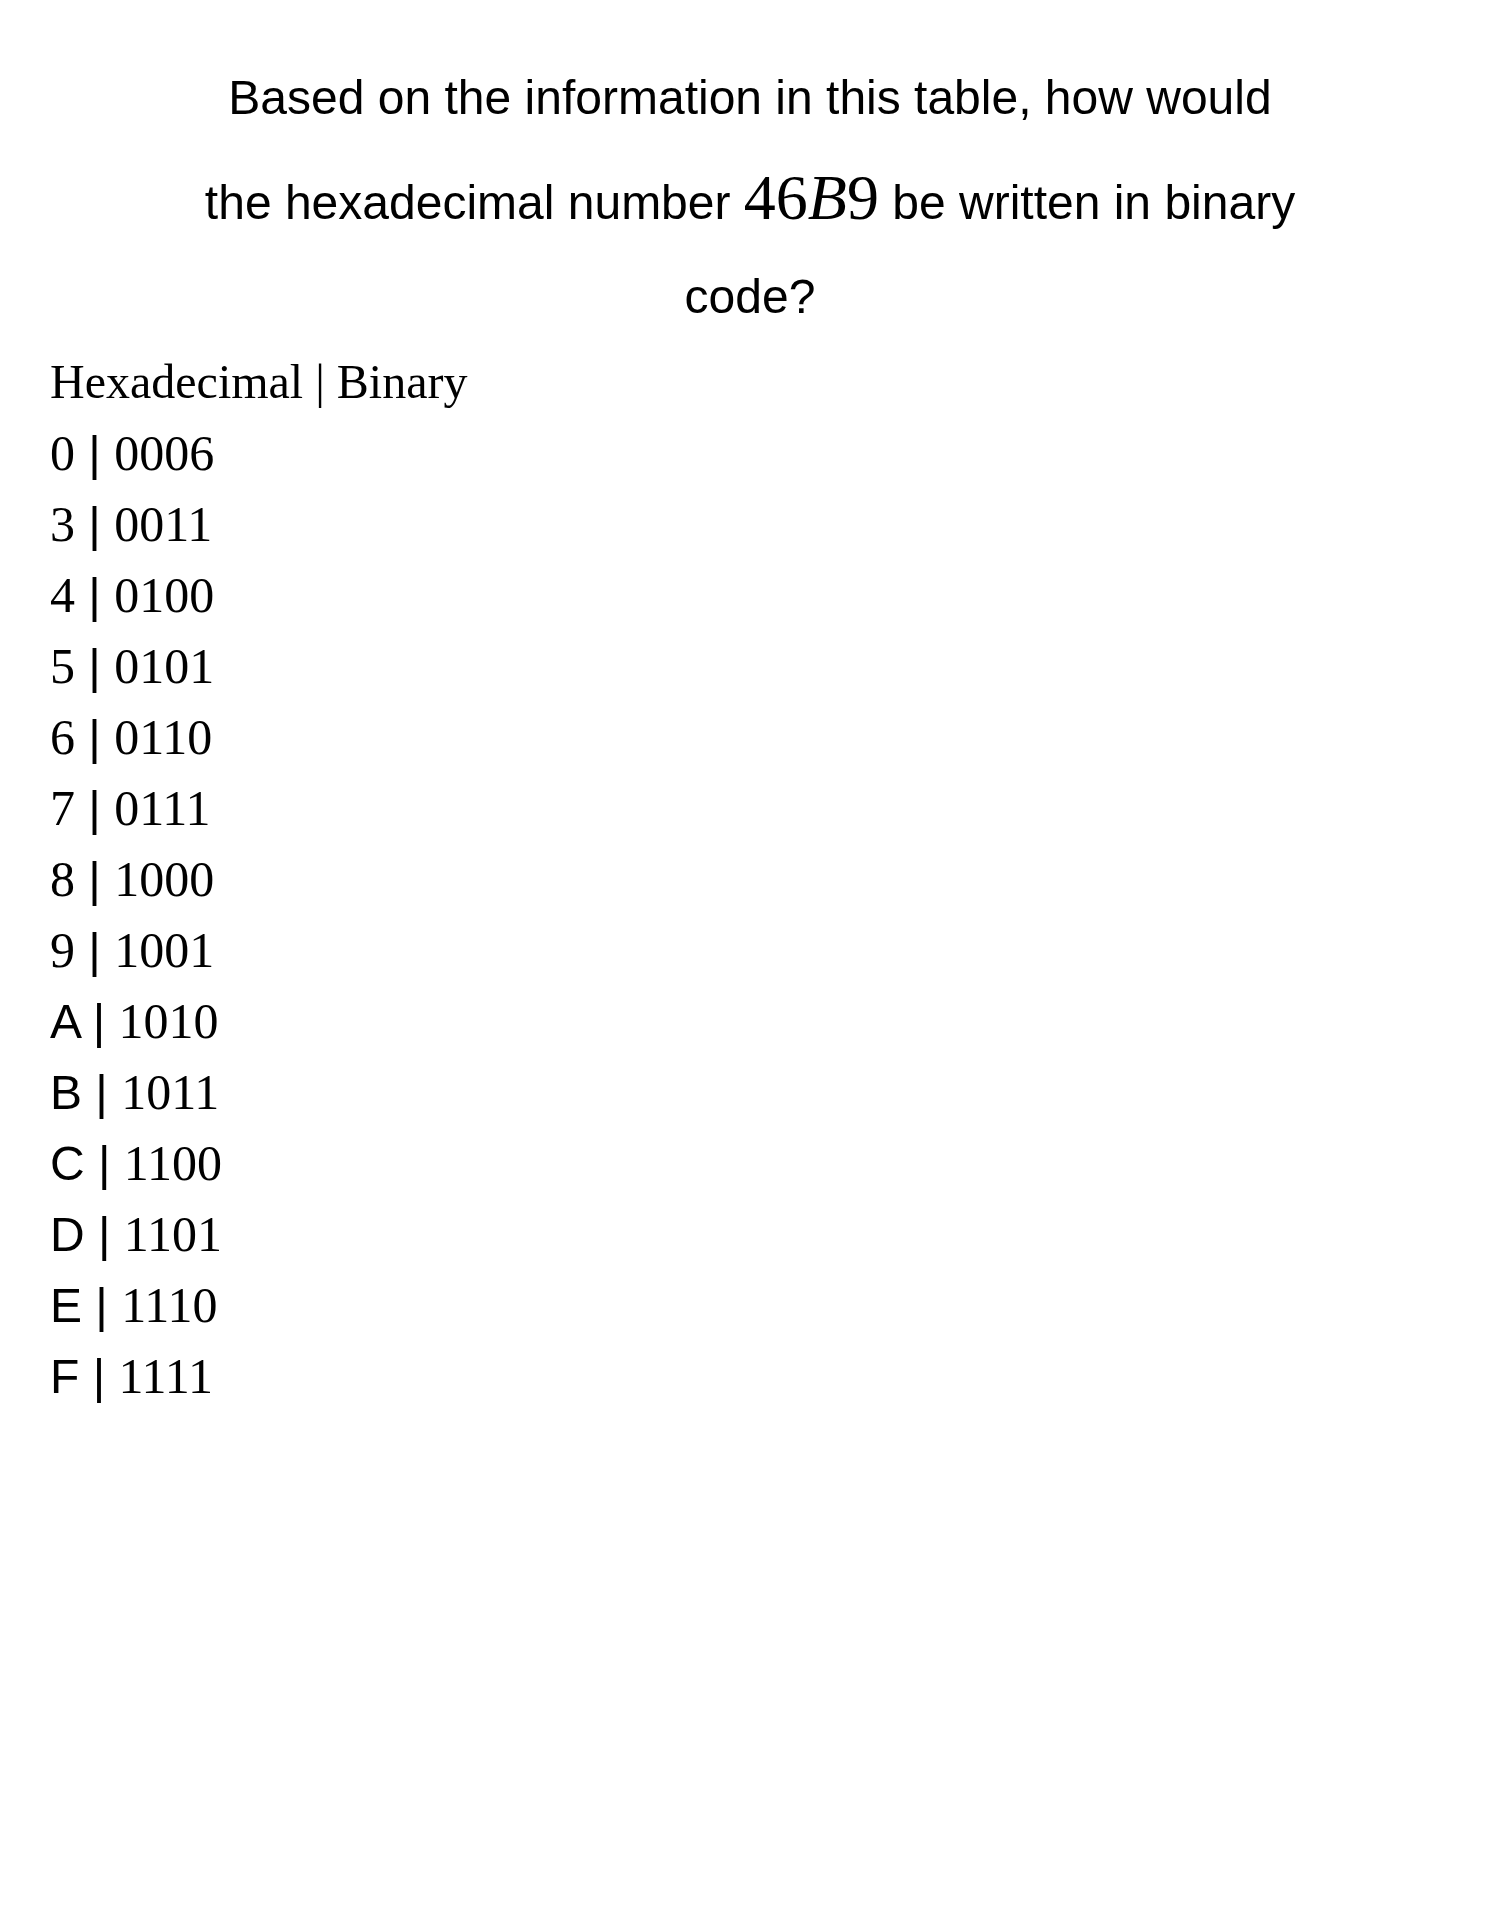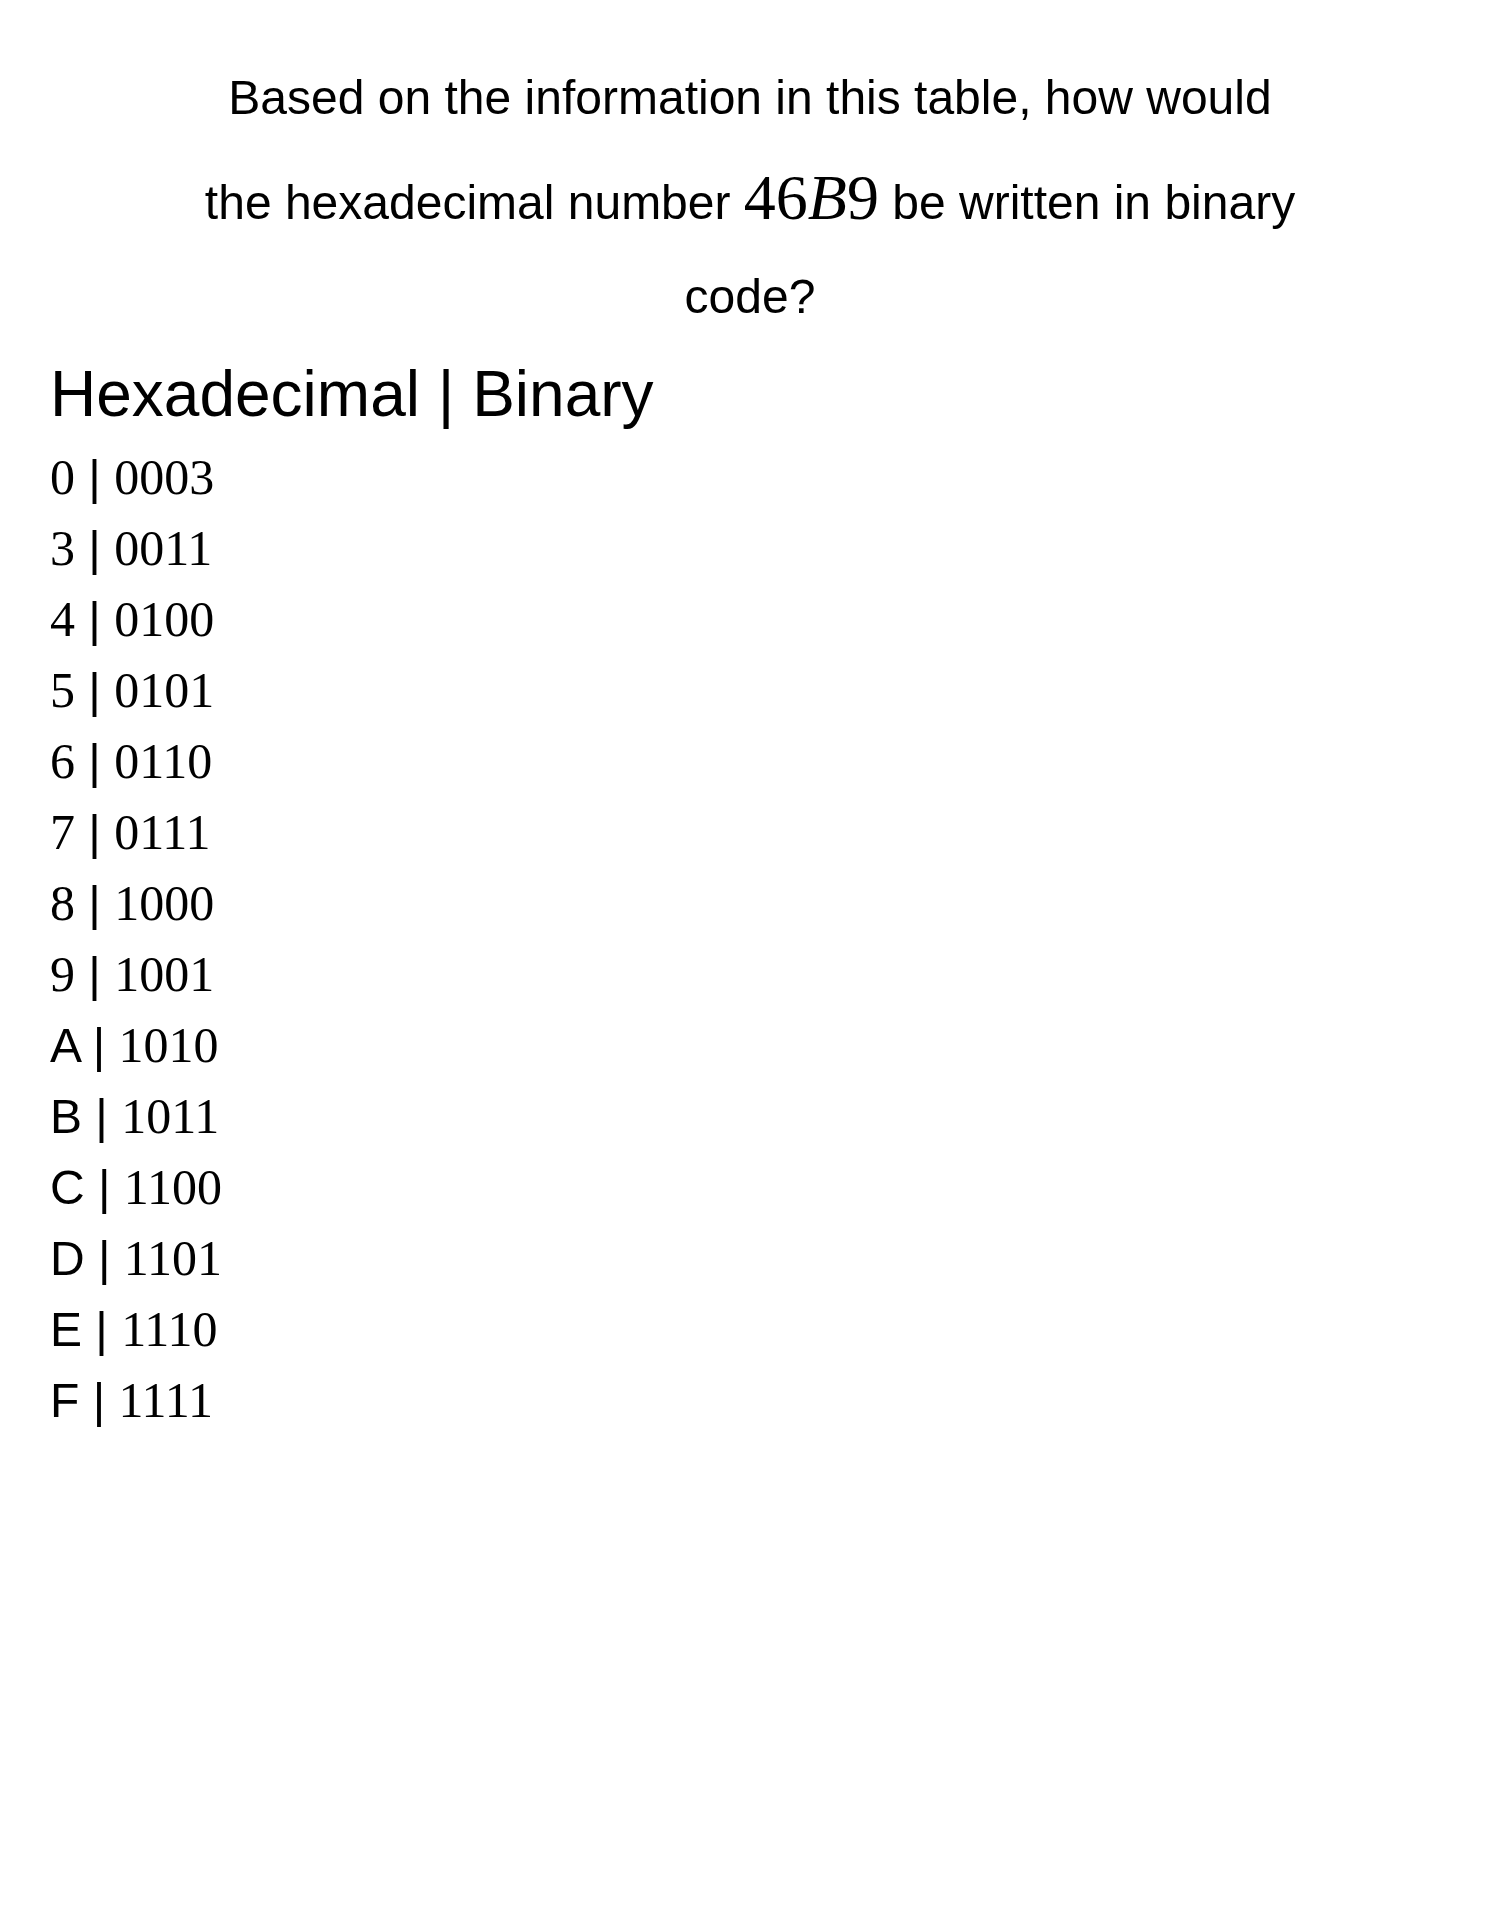--- a/index.html
+++ b/index.html
@@ -20,24 +20,25 @@
       line-height: 1.6;
       font-weight: 400;
       margin-bottom: 10px;
       text-align: center;
     }
     .math-value {
       font-family: "Times New Roman", Times, serif;
       font-size: 64px;
     }
     .table-header {
-      font-size: 64px;
+      font-size: 48px;
       line-height: 1.5;
       font-weight: 400;
       margin-top: 10px;
+      font-family: Liberation Serif, serif;
     }
     .table-row {
       font-size: 48px;
       line-height: 1.42;
       font-weight: 400;
     }
     .hex-digit {
       font-family: "Times New Roman", Times, serif;
       font-size: 50px;
     }
@@ -59,21 +60,21 @@
 <div class="question-text">
   <span>the hexadecimal number </span><span class="math-value">46<span style="font-style:italic;">B</span>9</span><span> be written in binary</span>
 </div>
 <div class="question-text">code?</div>
 
 <div class="table-header">
   <span>Hexadecimal</span><span> | </span><span>Binary</span>
 </div>
 
 <div id="table-body">
-    <div class="table-row"><span class="hex-digit">0</span><span class="separator"> |  </span><span class="binary-value">0003</span></div>
+    <div class="table-row"><span class="hex-digit">0</span><span class="separator"> |  </span><span class="binary-value">0006</span></div>
     <div class="table-row"><span class="hex-digit">3</span><span class="separator"> |  </span><span class="binary-value">0011</span></div>
     <div class="table-row"><span class="hex-digit">4</span><span class="separator"> |  </span><span class="binary-value">0100</span></div>
     <div class="table-row"><span class="hex-digit">5</span><span class="separator"> |  </span><span class="binary-value">0101</span></div>
     <div class="table-row"><span class="hex-digit">6</span><span class="separator"> |  </span><span class="binary-value">0110</span></div>
     <div class="table-row"><span class="hex-digit">7</span><span class="separator"> |  </span><span class="binary-value">0111</span></div>
     <div class="table-row"><span class="hex-digit">8</span><span class="separator"> |  </span><span class="binary-value">1000</span></div>
     <div class="table-row"><span class="hex-digit">9</span><span class="separator"> |  </span><span class="binary-value">1001</span></div>
     <div class="table-row"><span class="hex-letter">A</span><span class="separator"> |  </span><span class="binary-value">1010</span></div>
     <div class="table-row"><span class="hex-letter">B</span><span class="separator"> |  </span><span class="binary-value">1011</span></div>
     <div class="table-row"><span class="hex-letter">C</span><span class="separator"> |  </span><span class="binary-value">1100</span></div>

